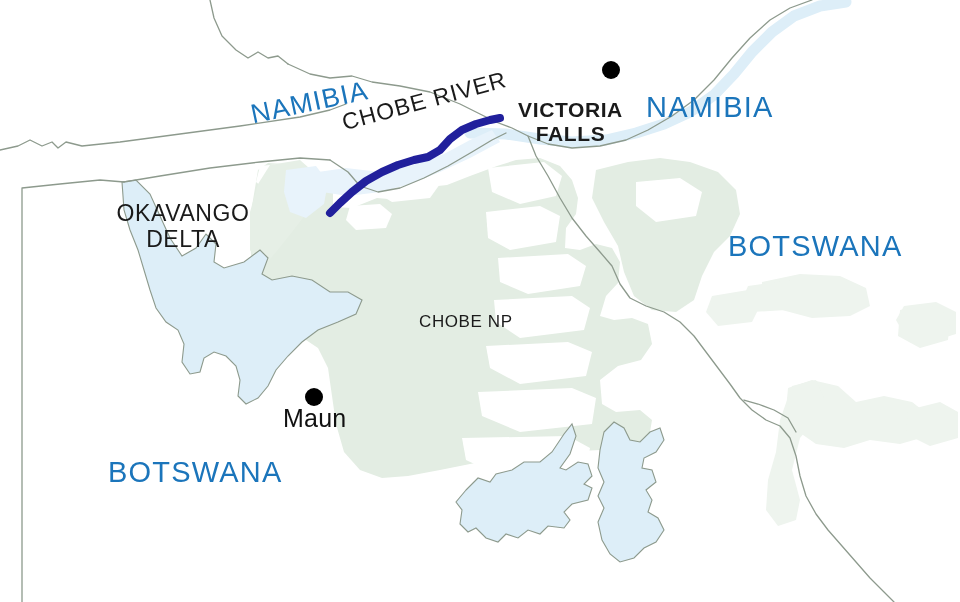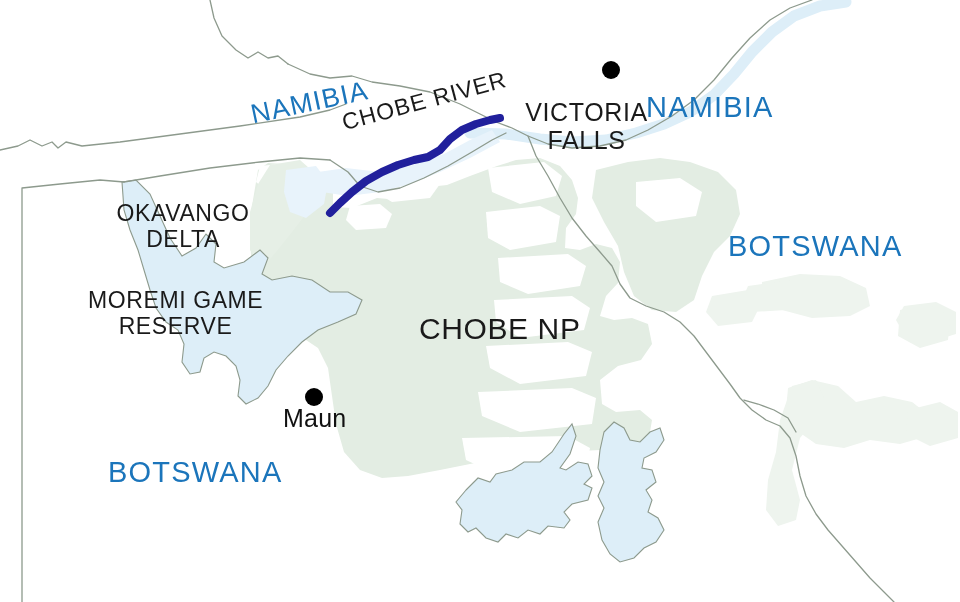--- a/index.html
+++ b/index.html
@@ -175,26 +175,25 @@
   <div class="map-label country-label" style="left:248px; top:100px; font-size:27px; transform: rotate(-12deg); transform-origin: left top;">NAMIBIA</div>
 
   <div class="map-label country-label" style="left:646px; top:91px; font-size:29px;">NAMIBIA</div>
 
   <div class="map-label country-label" style="left:728px; top:230px; font-size:29px;">BOTSWANA</div>
 
   <div class="map-label country-label" style="left:108px; top:456px; font-size:29px;">BOTSWANA</div>
 
   <div class="map-label park-label" style="left:108px; top:201px; font-size:23px; width:150px;">OKAVANGO<br>DELTA</div>
 
-  <div class="map-label park-label" style="left:88px; top:288px; font-size:23px; width:175px;">MOREMI GAME<br>RESERVE</div>
 
-  <div class="map-label park-label" style="left:419px; top:312px; font-size:30px;">CHOBE NP</div>
+  <div class="map-label park-label" style="left:419px; top:312px; font-size:17px;">CHOBE NP</div>
 
   <div class="map-label river-label" style="left:339px; top:110px; font-size:23px; transform: rotate(-15deg); transform-origin: left top;">CHOBE RIVER</div>
 
   <div class="city-dot" style="left:602px; top:61px; width:18px; height:18px;"></div>
 
-  <div class="map-label park-label" style="left:524px; top:98px; font-size:25px; width:125px;">VICTORIA<br>FALLS</div>
+  <div class="map-label park-label" style="left:508px; top:98px; font-size:21px; width:125px;font-weight:bold;">VICTORIA<br>FALLS</div>
 
   <div class="city-dot" style="left:305px; top:388px; width:18px; height:18px;"></div>
   <div class="map-label city-label" style="left:283px; top:404px; font-size:25px;">Maun</div>
 
 </div>
 
 </body></html>

